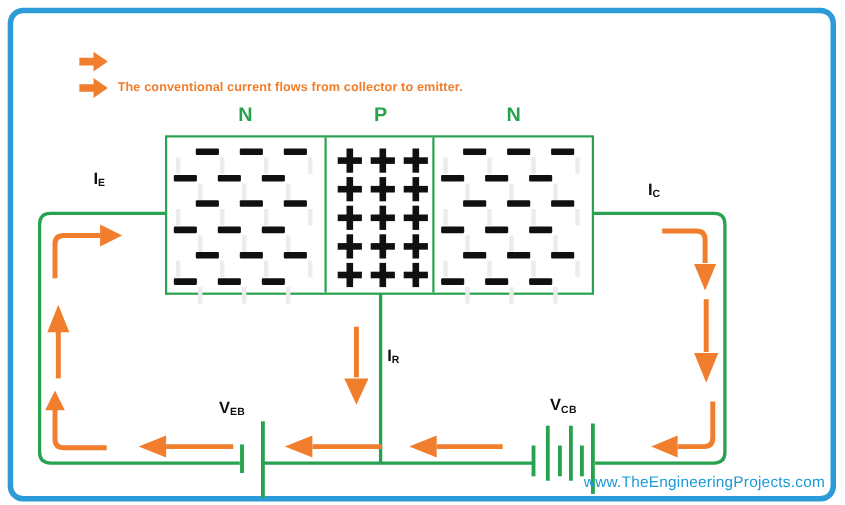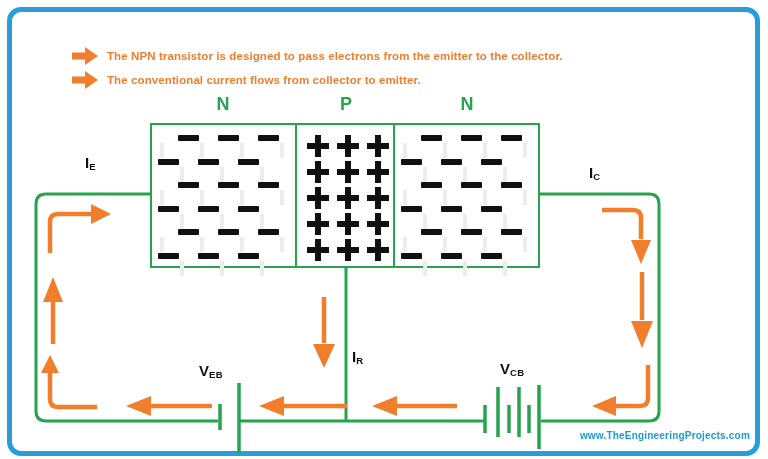--- a/index.html
+++ b/index.html
@@ -55,41 +55,40 @@
   .wire{stroke:var(--green);stroke-width:3;fill:none;}
   .bat{stroke:var(--green);stroke-width:3.5;fill:none;}
   .flow{stroke:var(--orange);stroke-width:4.5;fill:none;}
   .head{fill:var(--orange);stroke:none;}
   .qlabel{
     position:absolute;font-weight:700;color:var(--black);font-size:15px;white-space:nowrap;
   }
   .qlabel .sub{font-size:9.5px;font-weight:700;position:relative;top:2px;letter-spacing:0.3px;}
   .lbl-ie{left:85px;top:154px;}
   .lbl-ic{left:589px;top:164px;}
-  .lbl-ir{left:352px;top:348px;}
+  .lbl-ir{left:352px;top:315px;}
   .lbl-veb{left:199px;top:362px;}
   .lbl-vcb{left:500px;top:360px;}
   .website{
     position:absolute;right:18px;top:430px;
-    font-size:10px;font-weight:700;color:var(--webblue);letter-spacing:0.2px;
+    font-size:14px;font-weight:400;color:var(--webblue);letter-spacing:0.2px;
   }
 </style>
 </head>
 <body>
 
 <div class="canvas">
 
   <div class="frame"></div>
 
 
   <div class="bullet bullet-1">
     <svg width="26" height="18" viewBox="0 0 26 18">
       <polygon class="head" points="0,5.5 13,5.5 13,0 26,9 13,18 13,12.5 0,12.5"></polygon>
     </svg>
-    <span class="bullet-text">The NPN transistor is designed to pass electrons from the emitter to the collector.</span>
   </div>
 
   <div class="bullet bullet-2">
     <svg width="26" height="18" viewBox="0 0 26 18">
       <polygon class="head" points="0,5.5 13,5.5 13,0 26,9 13,18 13,12.5 0,12.5"></polygon>
     </svg>
     <span class="bullet-text">The conventional current flows from collector to emitter.</span>
   </div>
 
   <span class="region-label rl-1">N</span>

